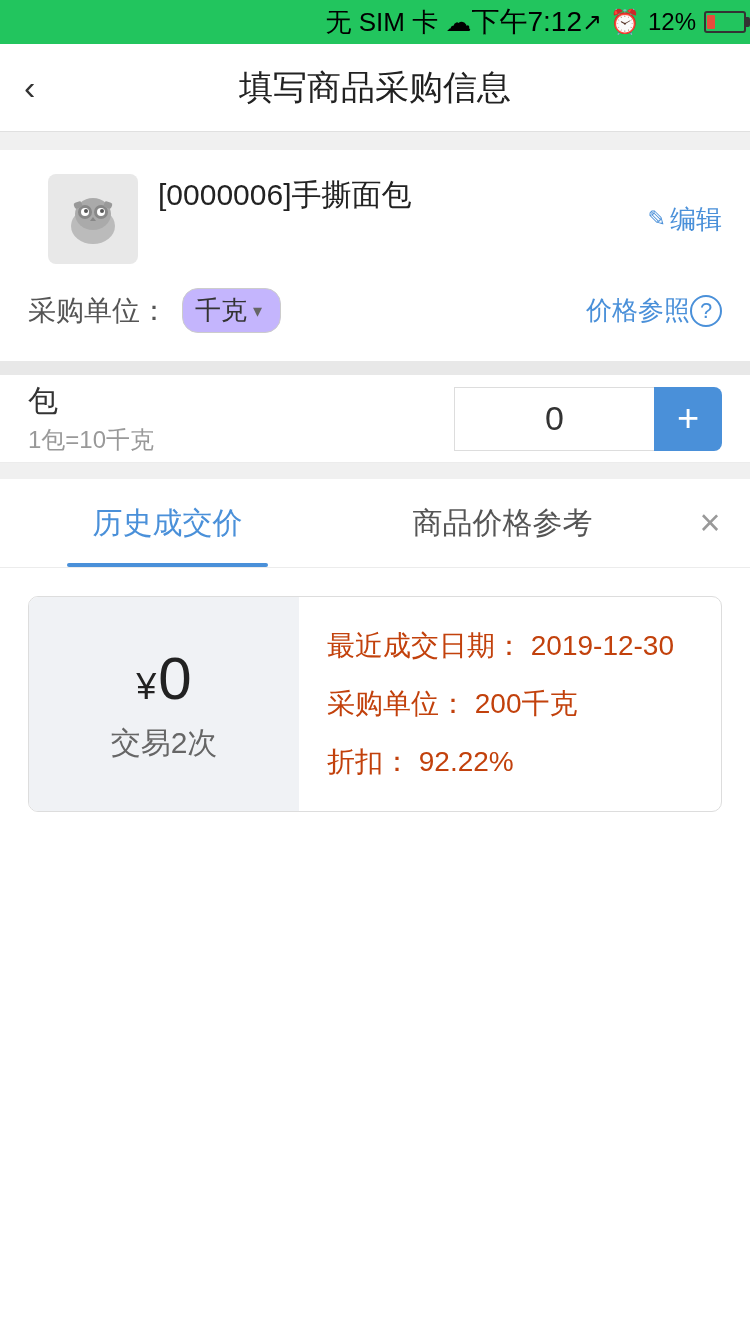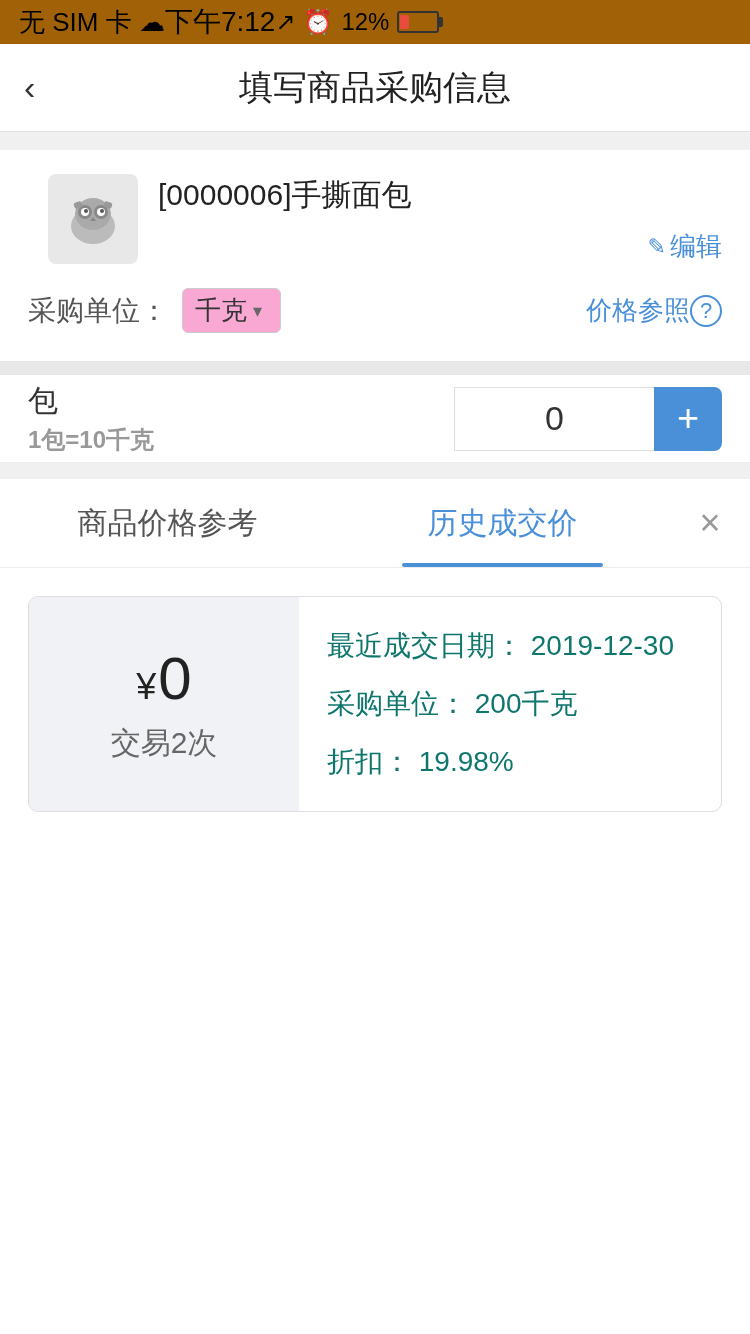--- a/index.html
+++ b/index.html
@@ -9,25 +9,25 @@
       min-height: 1334px;
       font-family: -apple-system, 'PingFang SC', 'Helvetica Neue', sans-serif;
       background: #f0f0f0;
       overflow-x: hidden;
     }
 
     
     .status-bar {
       width: 750px;
       height: 44px;
-      background: #a16207;
-      display: flex;
-      align-items: center;
-      justify-content: flex-start;
-      padding: 0 19px;
+      background: #22c55e;
+      display: flex;
+      align-items: center;
+      justify-content: flex-end;
+      padding: 0 4px;
       font-size: 26px;
     }
     .status-left {
       display: flex;
       align-items: center;
       gap: 8px;
       font-size: 26px;
     }
     .status-center {
       font-size: 28px;
@@ -90,21 +90,21 @@
     }
 
     
     .product-card {
       background: #ffffff;
       margin-top: 18px;
       padding: 24px 28px 28px 28px;
     }
     .product-header {
       display: flex;
-      align-items: flex-end;
+      align-items: center;
       justify-content: space-between;
       margin-bottom: 24px;
       padding-left: 20px;
     }
     .product-left {
       display: flex;
       align-items: flex-start;
       gap: 20px;
       flex: 1;
     }
@@ -143,23 +143,23 @@
       display: flex;
       align-items: center;
       justify-content: space-between;
       margin-top: 18px;
     }
     .unit-label {
       font-size: 28px;
       color: #555;
     }
     .unit-select {
-      background: #f9a8d4;
+      background: #c4b5fd;
       border: 1px solid #ccc;
-      border-radius: 6px;
+      border-radius: 16px;
       padding: 4px 18px 4px 12px;
       font-size: 26px;
       color: #333;
       display: inline-flex;
       align-items: center;
       gap: 6px;
       position: relative;
     }
     .unit-chevron {
       font-size: 18px;
@@ -206,21 +206,20 @@
     }
     .qty-unit-label {
       font-size: 30px;
       color: #333;
       font-weight: 500;
     }
     .qty-conversion {
       font-size: 24px;
       color: #999;
       margin-top: 2px;
-      font-weight: bold;
     }
     .qty-input-area {
       display: flex;
       align-items: center;
       gap: 0;
     }
     .qty-input-box {
       width: 200px;
       height: 64px;
       border: 1px solid #ddd;
@@ -338,21 +337,21 @@
     .price-card-right {
       flex: 1;
       padding: 28px 28px;
       display: flex;
       flex-direction: column;
       justify-content: center;
       gap: 16px;
     }
     .price-detail-row {
       font-size: 28px;
-      color: #0f766e;
+      color: #c2410c;
       line-height: 1.5;
     }
 
     
     .bottom-white {
       background: #ffffff;
       flex: 1;
       min-height: 600px;
     }
   </style>
@@ -430,26 +429,26 @@
   </div>
   <div class="qty-input-area">
     <div class="qty-input-box">0</div>
     <div class="qty-plus-btn">+</div>
   </div>
 </div>
 
 <div class="tab-panel">
   <div class="tab-header">
     <div class="tab-items">
-      <div class="tab-item inactive">
-        <span>商品价格参考</span>
-      </div>
       <div class="tab-item active">
         <span>历史成交价</span>
         <div class="tab-underline"></div>
+      </div>
+      <div class="tab-item inactive">
+        <span>商品价格参考</span>
       </div>
     </div>
     <div class="tab-close-btn">×</div>
   </div>
 
   <div class="history-content">
     <div class="price-card">
       <div class="price-card-left">
         <div class="price-value">
           <span class="price-symbol">¥</span>
@@ -461,20 +460,20 @@
         <div class="price-detail-row">
           <span>最近成交日期：</span>
           <span>2019-12-30</span>
         </div>
         <div class="price-detail-row">
           <span>采购单位：</span>
           <span>200千克</span>
         </div>
         <div class="price-detail-row">
           <span>折扣：</span>
-          <span>19.98%</span>
+          <span>92.22%</span>
         </div>
       </div>
     </div>
   </div>
 </div>
 
 <div class="bottom-white"></div>
 
 </body></html>

